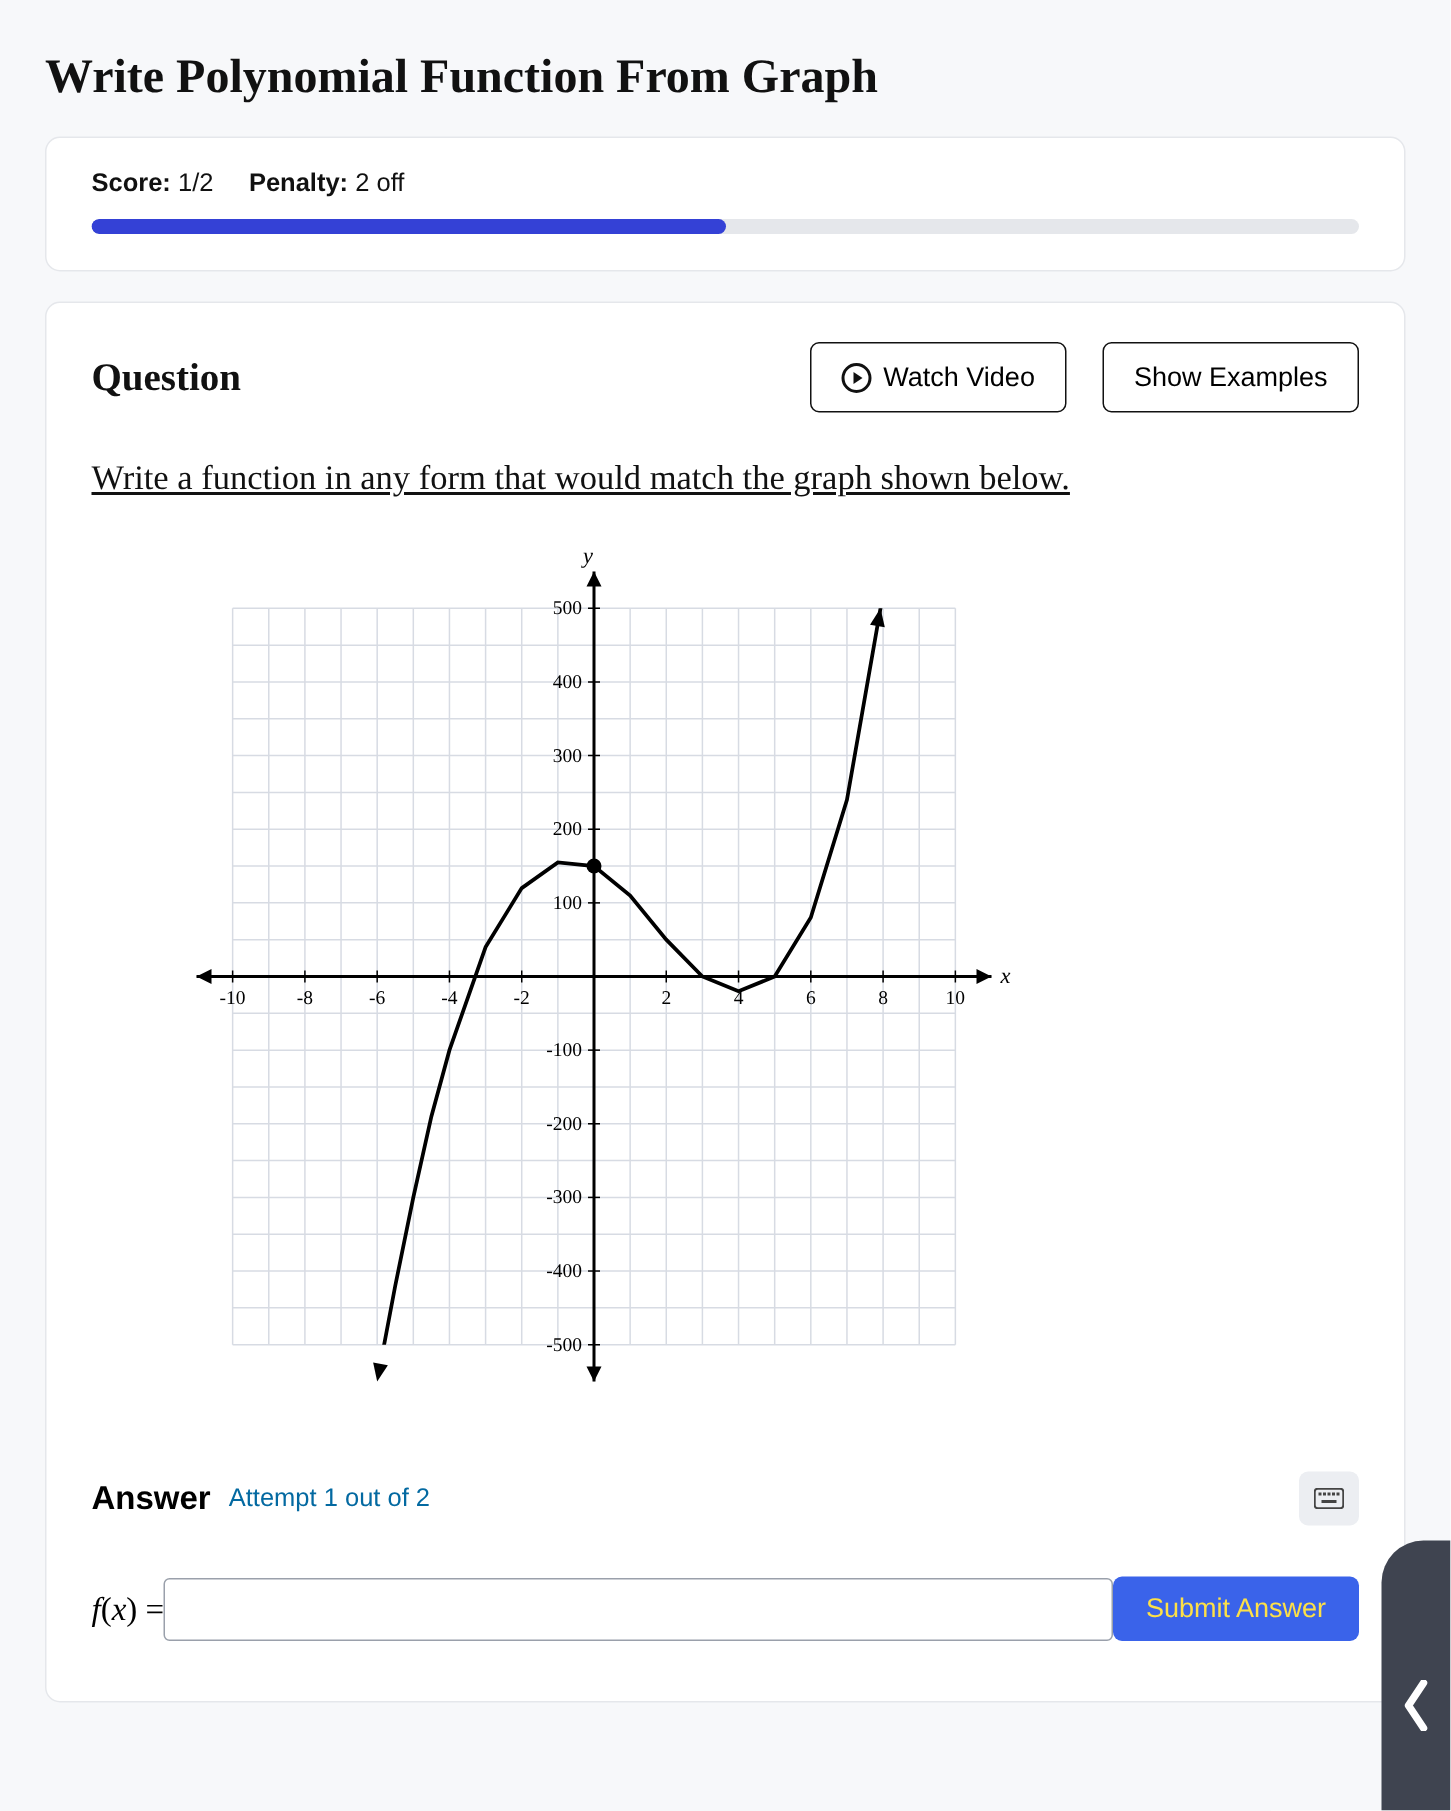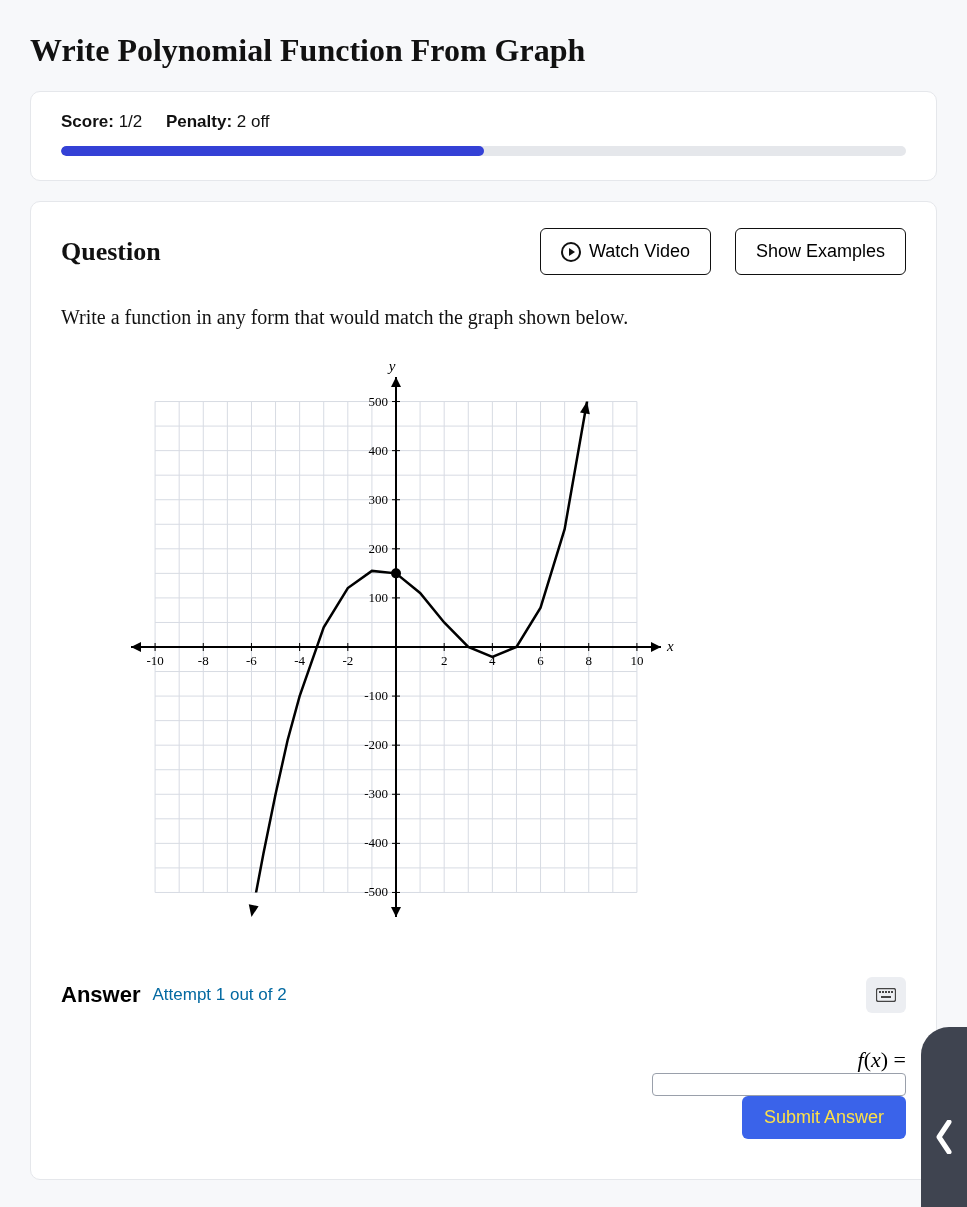--- a/index.html
+++ b/index.html
@@ -61,24 +61,25 @@
     background: #fff;
     border: 1.5px solid #111;
     border-radius: 6px;
     padding: 12px 20px;
     display: flex;
     align-items: flex-end;
     gap: 8px;
     cursor: pointer;
   }
   .prompt {
-    font-size: 20px;
+    font-size: 23px;
     color: #111;
     margin-bottom: 26px;
     line-height: 1.4;
+    text-decoration: underline;
   }
   .chart-wrap {
     display: flex;
     justify-content: flex-start;
     padding-left: 30px;
   }
   .answer-row {
     display: flex;
     align-items: center;
     gap: 12px;
@@ -91,23 +92,22 @@
     margin-left: auto;
     width: 40px; height: 36px;
     background: #eceef2;
     border-radius: 6px;
     display: flex; align-items: center; justify-content: center;
     cursor: pointer;
     font-size: 16px;
   }
   .input-row {
     display: flex;
-    align-items: flex-end;
+    align-items: center;
     margin-top: 34px;
-    flex-direction: column;
   }
   .fx {
     font-family: Georgia, serif;
     font-size: 22px;
     font-style: italic;
   }
   .fx .paren { font-style: normal; }
   .answer-input {
     flex: 1;
     height: 42px;

